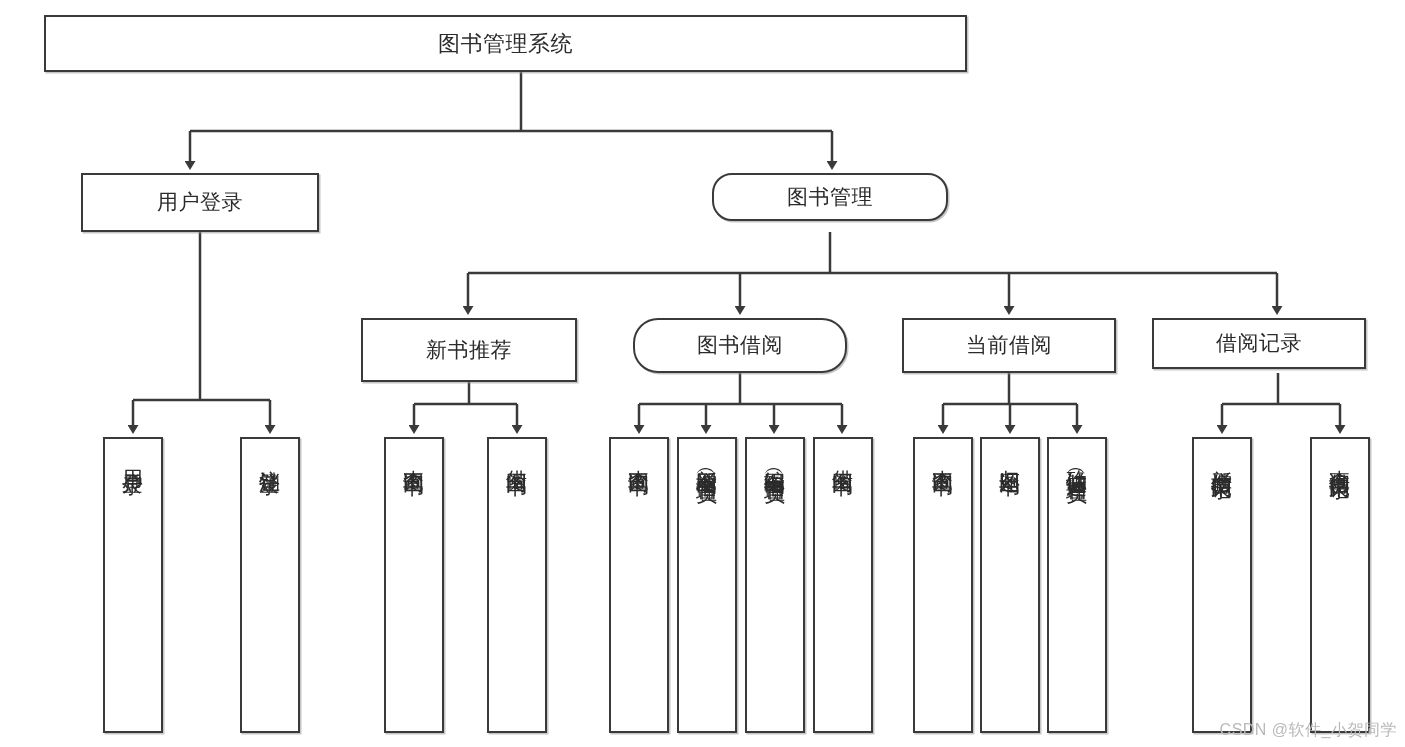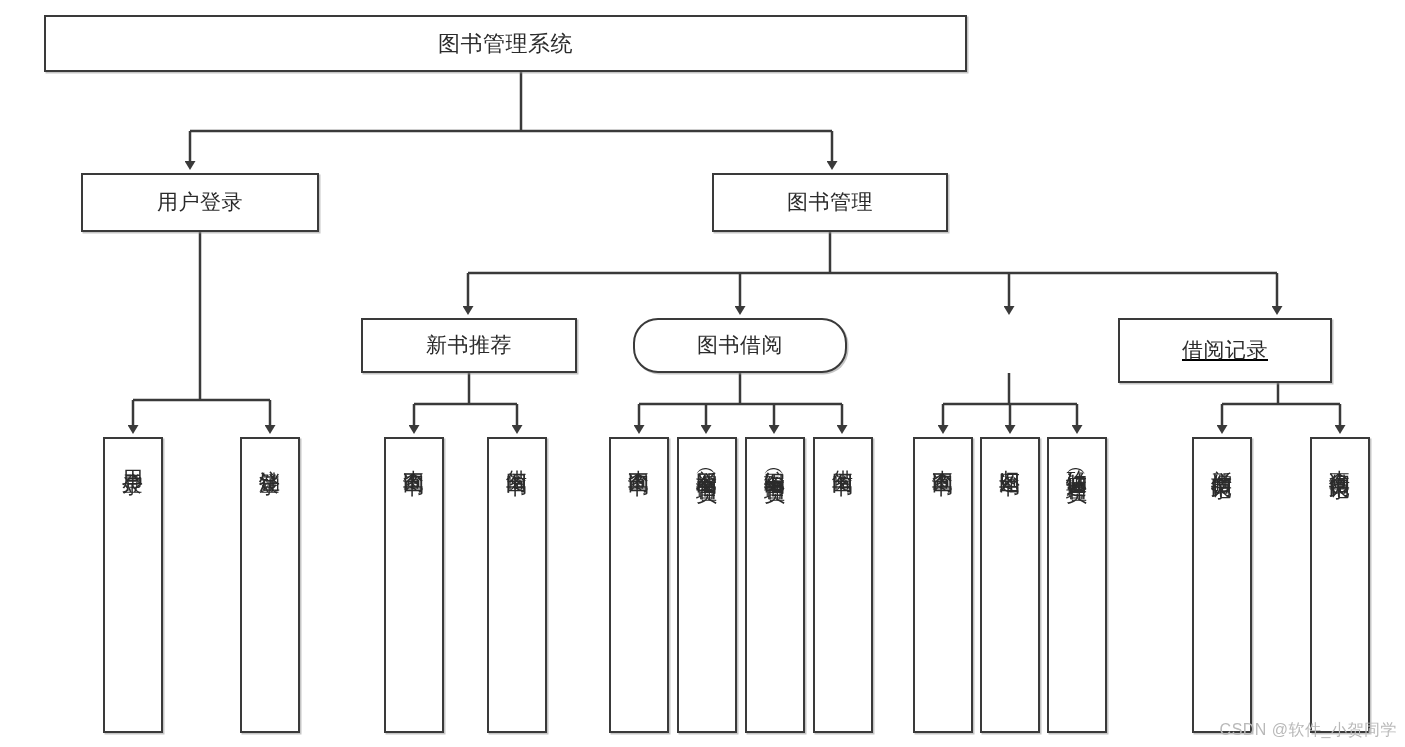--- a/index.html
+++ b/index.html
@@ -127,31 +127,34 @@
     </g>
   </svg>
 
   <div class="node horiz root" style="left:20px; top:15px; width:923px; height:57px;margin-left:24px;">
     <span class="label">图书管理系统</span>
   </div>
 
   <div class="node horiz" style="left:81px; top:173px; width:238px; height:59px;">
     <span class="label">用户登录</span>
   </div>
-  <div class="node horiz" style="left:712px; top:173px; width:236px; height:59px;">
+  <div class="node horiz" style="left:712px; top:173px; width:236px; height:48px;border-radius:20px;">
     <span class="label">图书管理</span>
   </div>
 
-  <div class="node horiz" style="left:361px; top:318px; width:216px; height:55px;">
+  <div class="node horiz" style="left:361px; top:318px; width:216px; height:64px;">
     <span class="label">新书推荐</span>
   </div>
   <div class="node horiz" style="left:633px; top:318px; width:214px; height:55px;border-radius:25px;">
     <span class="label">图书借阅</span>
   </div>
-  <div class="node horiz" style="left:1118px; top:318px; width:214px; height:65px;text-decoration:underline;">
+  <div class="node horiz" style="left:902px; top:318px; width:214px; height:55px;">
+    <span class="label">当前借阅</span>
+  </div>
+  <div class="node horiz" style="left:1152px; top:318px; width:214px; height:51px;">
     <span class="label">借阅记录</span>
   </div>
 
   <div class="node vert" style="left:103px; top:437px; width:60px; height:296px;">
     <span class="label">用户登录</span>
   </div>
   <div class="node vert" style="left:240px; top:437px; width:60px; height:296px;">
     <span class="label">注销登录</span>
   </div>
 

